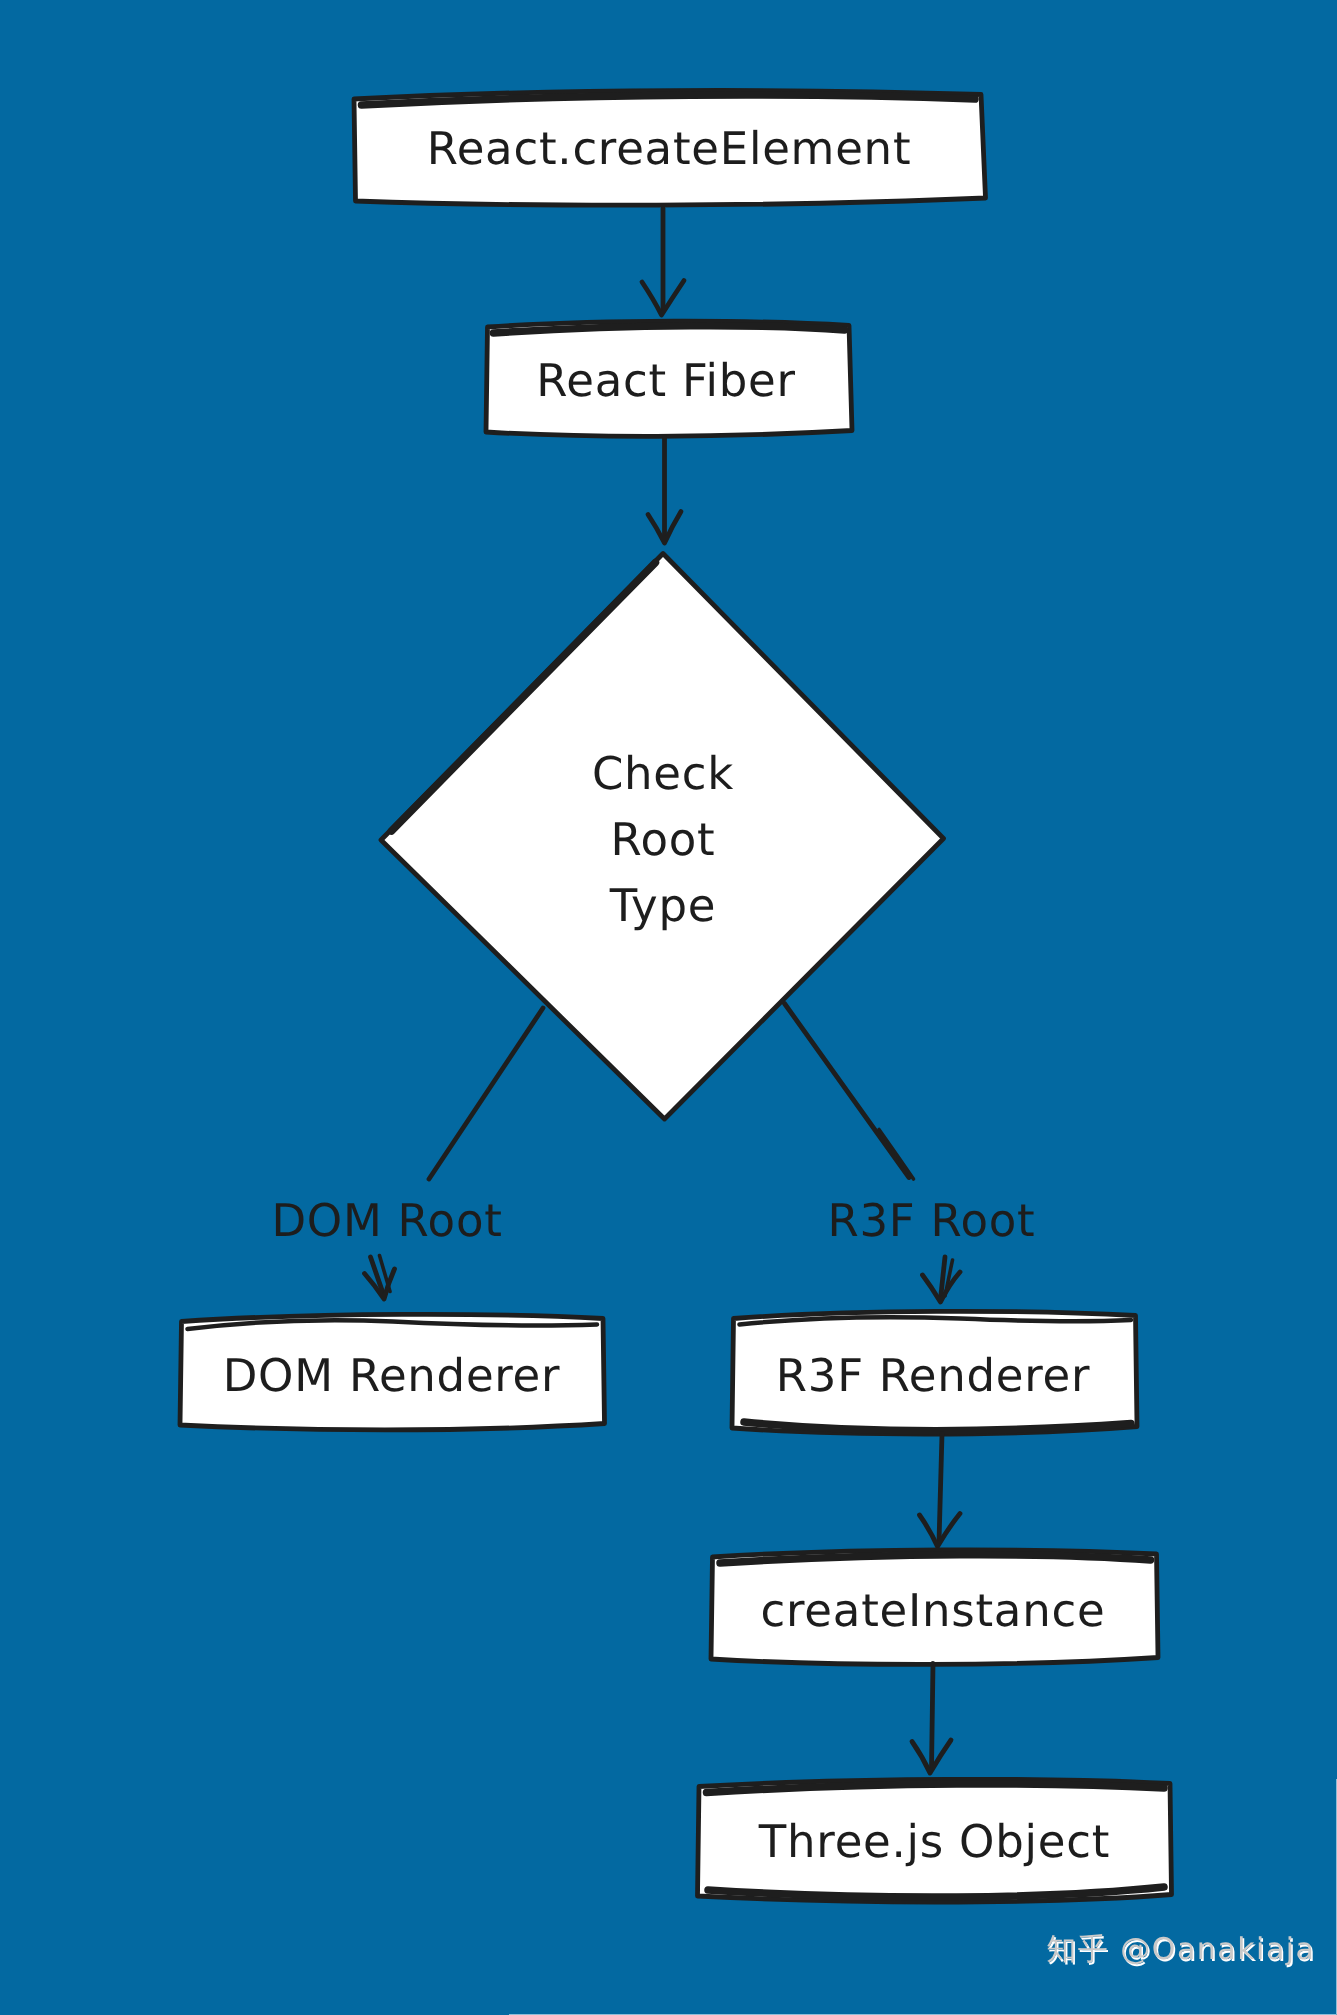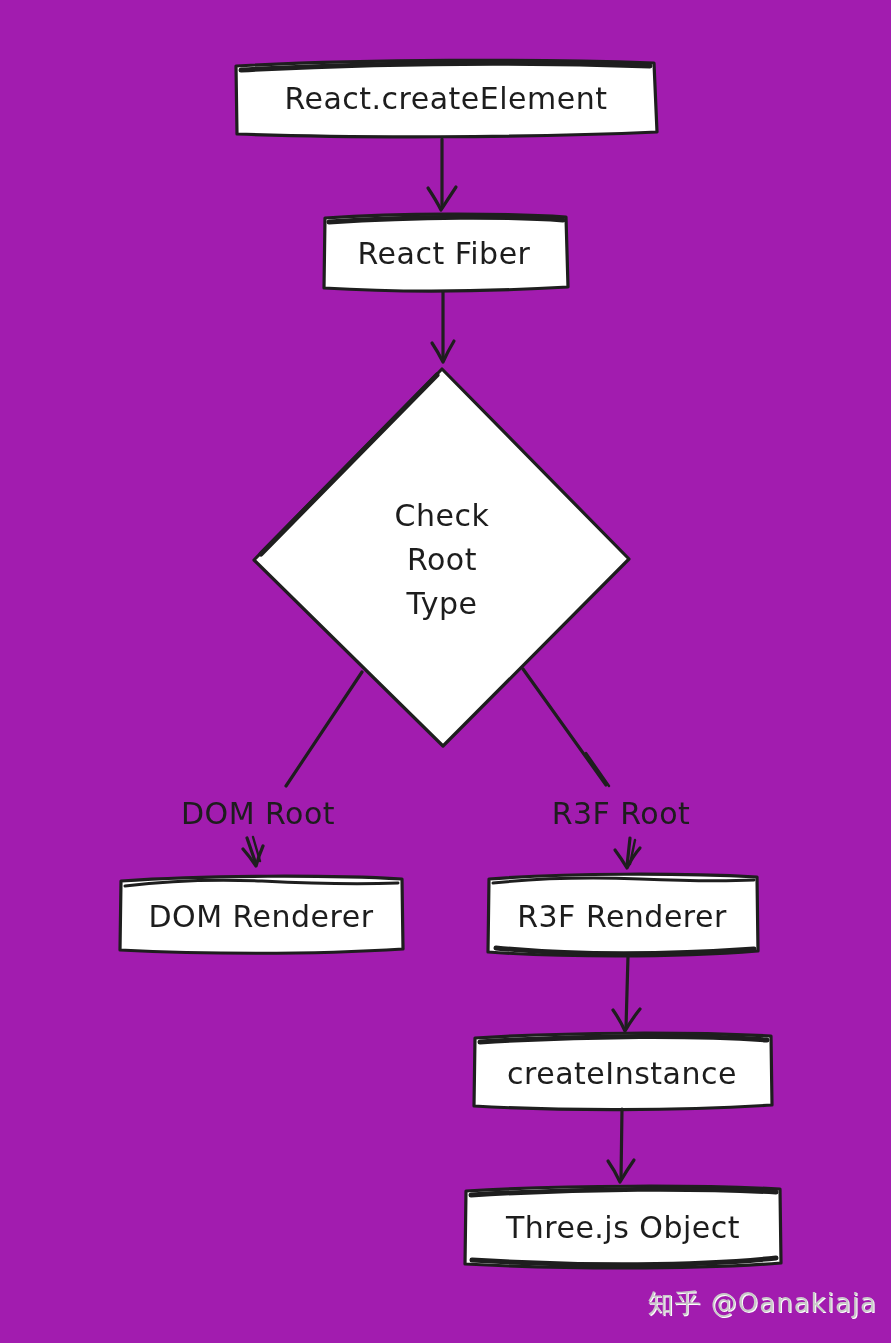--- a/index.html
+++ b/index.html
@@ -4,21 +4,21 @@
 <style>
   html, body {
     margin: 0;
     padding: 0;
     background: #ffffff;
   }
   .canvas {
     position: relative;
     width: 891px;
     height: 1343px;
-    background: #a21caf;
+    background: #0369a1;
     overflow: hidden;
     font-family: "DejaVu Sans", "Liberation Sans", sans-serif;
   }
   svg.flow {
     position: absolute;
     left: 0;
     top: 0;
     width: 891px;
     height: 1343px;
   }
@@ -39,21 +39,21 @@
     fill: #1d1d1d;
     font-family: "DejaVu Sans", "Liberation Sans", sans-serif;
     font-size: 30px;
     letter-spacing: 0.5px;
     text-anchor: middle;
   }
   .watermark {
     position: absolute;
     right: 14px;
     top: 1286px;
-    font-size: 26px;
+    font-size: 20px;
     letter-spacing: 1px;
     color: #c9c9c9;
     text-shadow: 1px 1px 0 #ffffff;
     white-space: nowrap;
   }
 </style>
 </head>
 <body>
 
 <div class="canvas">

